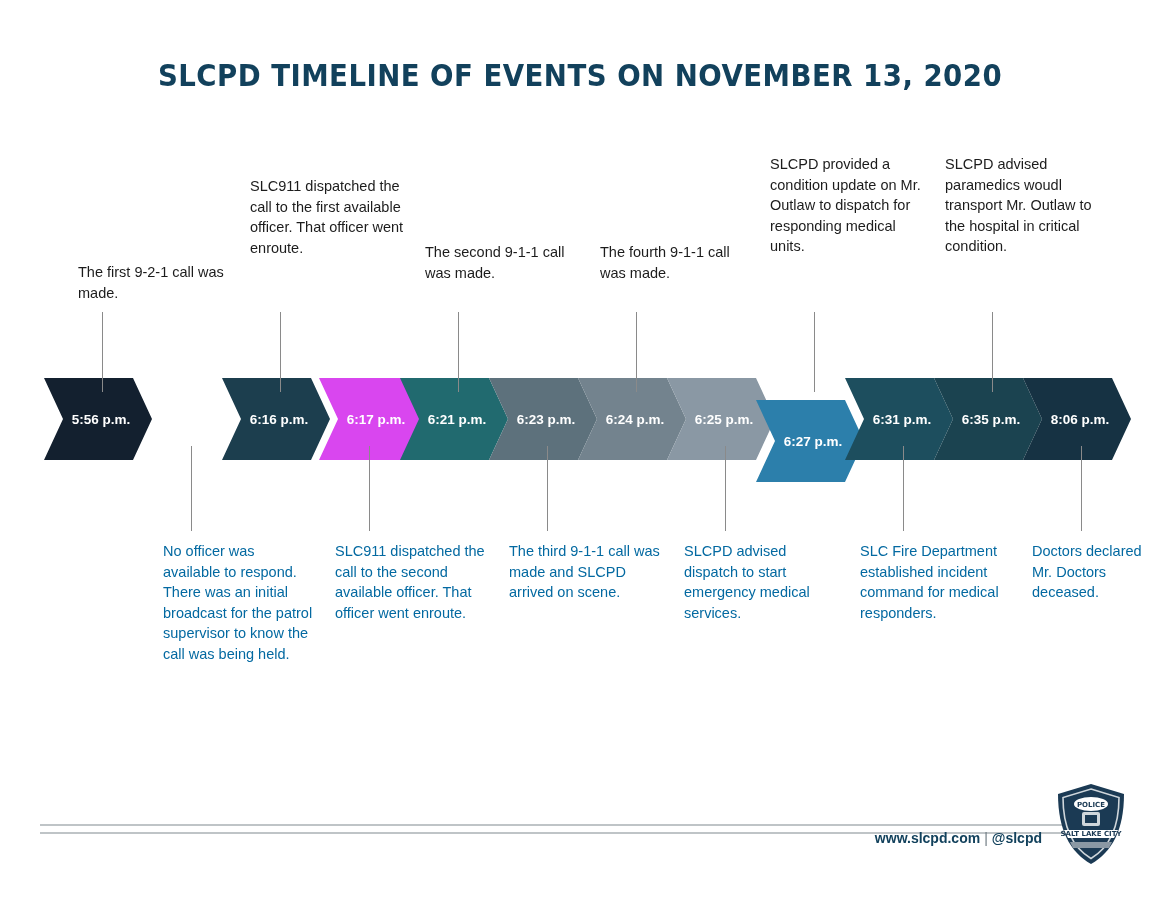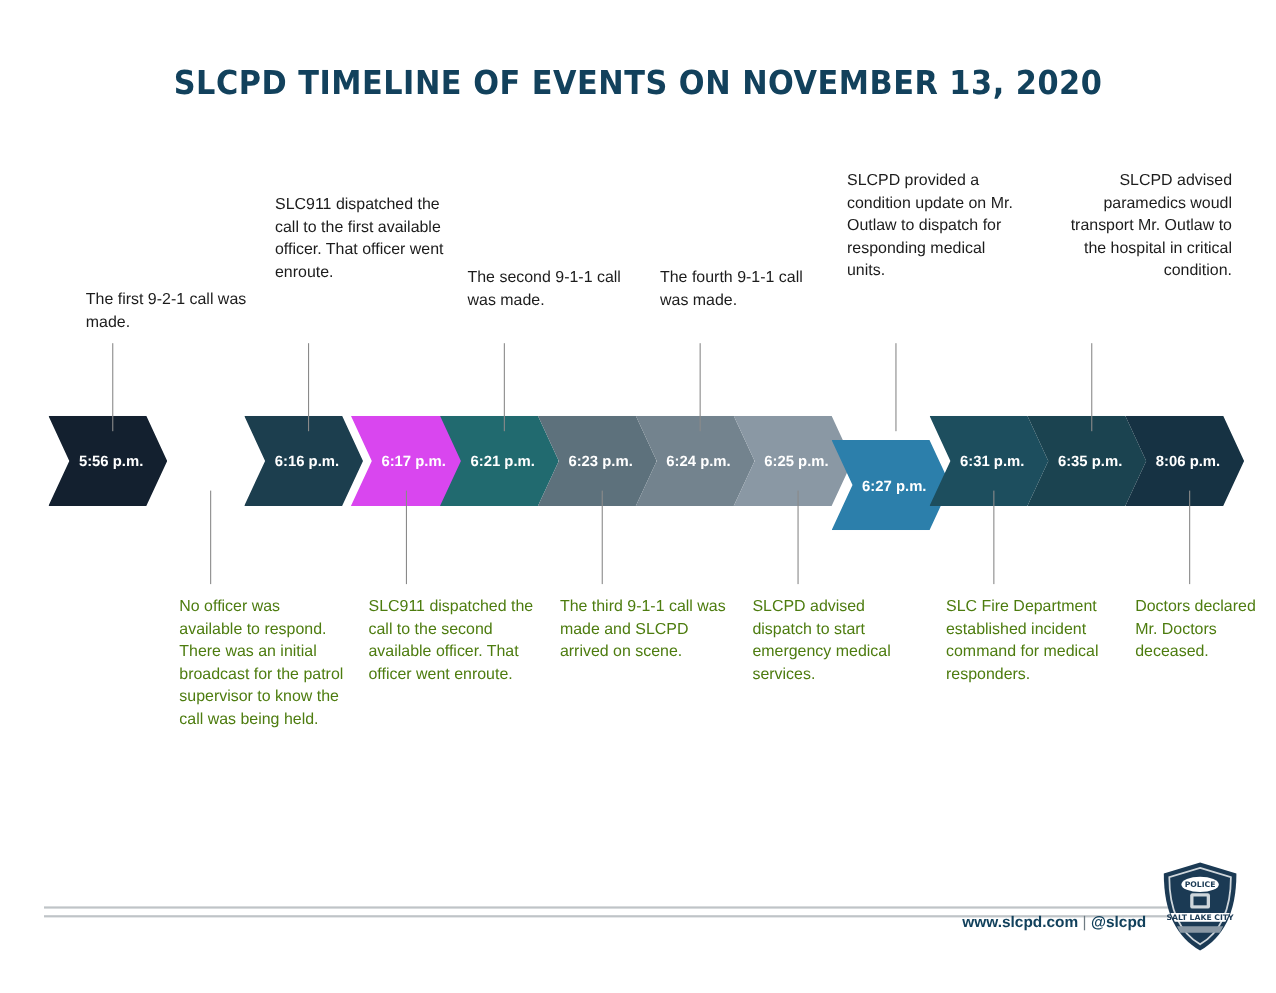--- a/index.html
+++ b/index.html
@@ -62,21 +62,21 @@
   }
 
   .note {
     position: absolute;
     font-size: 14.5px;
     line-height: 20.5px;
     color: #1c1c1c;
     font-family: "Liberation Sans", sans-serif;
   }
   .note.below {
-    color: #4d7c0f;
+    color: #0369a1;
   }
 
   #footer-rule1 {
     position: absolute;
     left: 40px;
     top: 824px;
     width: 1042px;
     height: 2px;
     background: #bfc4c7;
   }
@@ -158,21 +158,21 @@
     <div class="note above" style="left: 78px; top: 262px; width: 150px;">The first 9-2-1 call was made.</div>
     <div class="connector" style="left: 280px; top: 312px; height: 80px;"></div>
     <div class="note above" style="left: 250px; top: 176px; width: 165px;">SLC911 dispatched the call to the first available officer. That officer went enroute.</div>
     <div class="connector" style="left: 458px; top: 312px; height: 80px;"></div>
     <div class="note above" style="left: 425px; top: 242px; width: 150px;">The second 9-1-1 call was made.</div>
     <div class="connector" style="left: 636px; top: 312px; height: 80px;"></div>
     <div class="note above" style="left: 600px; top: 242px; width: 150px;">The fourth 9-1-1 call was made.</div>
     <div class="connector" style="left: 814px; top: 312px; height: 80px;"></div>
     <div class="note above" style="left: 770px; top: 154px; width: 160px;">SLCPD provided a condition update on Mr. Outlaw to dispatch for responding medical units.</div>
     <div class="connector" style="left: 992px; top: 312px; height: 80px;"></div>
-    <div class="note above" style="left: 965px; top: 154px; width: 155px; text-align: right;">SLCPD advised paramedics woudl transport Mr. Outlaw to the hospital in critical condition.</div>
+    <div class="note above" style="left: 945px; top: 154px; width: 155px;">SLCPD advised paramedics woudl transport Mr. Outlaw to the hospital in critical condition.</div>
     <div class="connector" style="left: 191px; top: 446px; height: 85px;"></div>
     <div class="note below" style="left: 163px; top: 541px; width: 150px;">No officer was available to respond. There was an initial broadcast for the patrol supervisor to know the call was being held.</div>
     <div class="connector" style="left: 369px; top: 446px; height: 85px;"></div>
     <div class="note below" style="left: 335px; top: 541px; width: 150px;">SLC911 dispatched the call to the second available officer. That officer went enroute.</div>
     <div class="connector" style="left: 547px; top: 446px; height: 85px;"></div>
     <div class="note below" style="left: 509px; top: 541px; width: 160px;">The third 9-1-1 call was made and SLCPD arrived on scene.</div>
     <div class="connector" style="left: 725px; top: 446px; height: 85px;"></div>
     <div class="note below" style="left: 684px; top: 541px; width: 155px;">SLCPD advised dispatch to start emergency medical services.</div>
     <div class="connector" style="left: 903px; top: 446px; height: 85px;"></div>
     <div class="note below" style="left: 860px; top: 541px; width: 155px;">SLC Fire Department established incident command for medical responders.</div>

